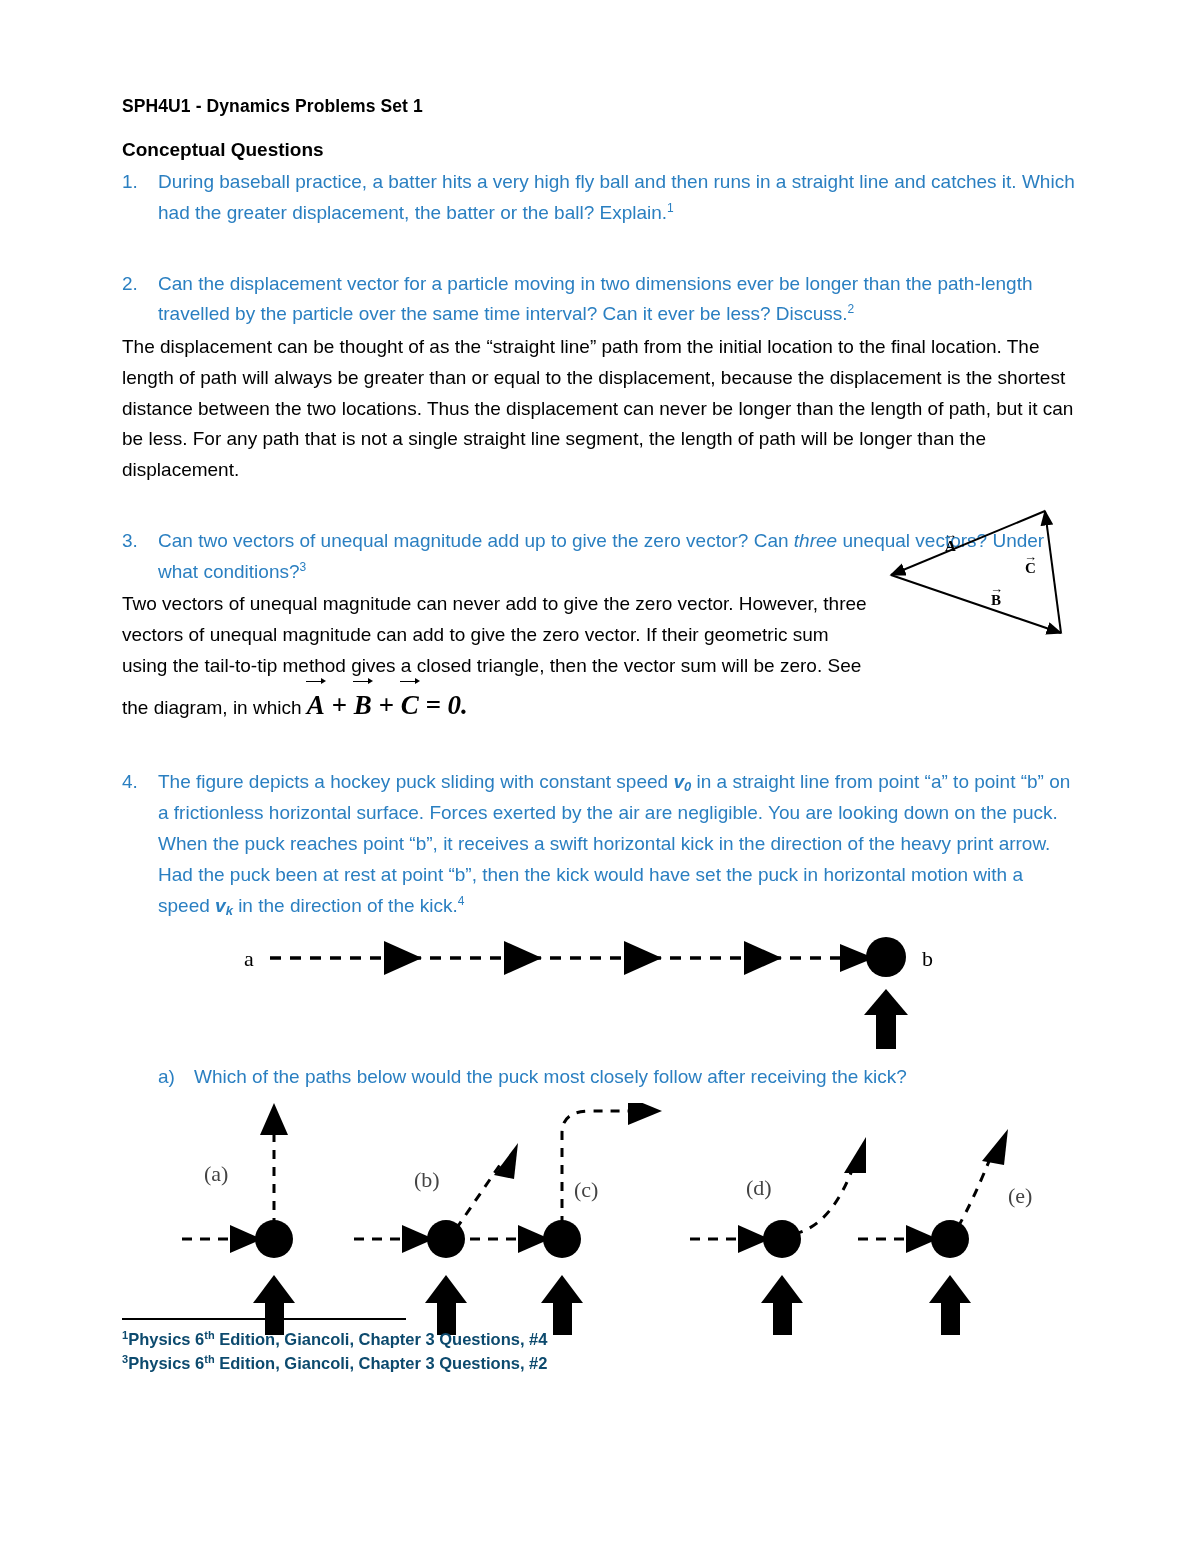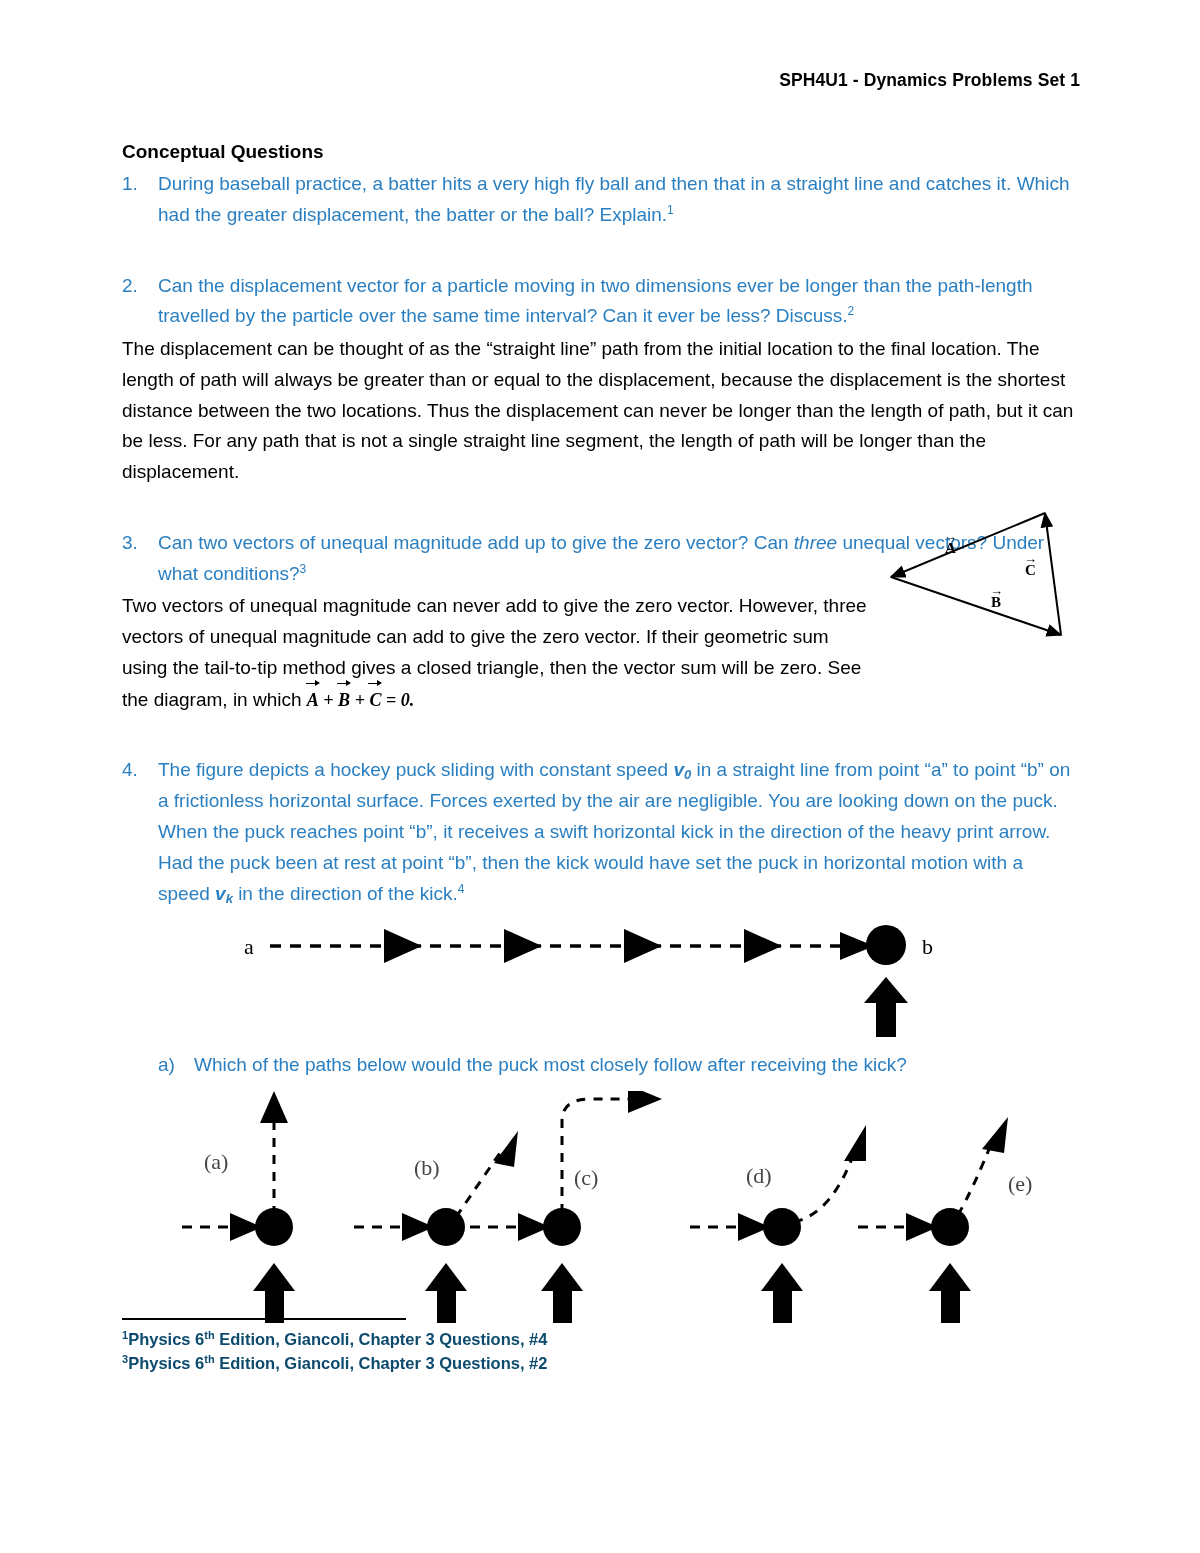--- a/index.html
+++ b/index.html
@@ -21,33 +21,32 @@
   }
   .content {
     position: absolute;
     left: 122px;
     top: 0;
     width: 958px;
   }
 
   
   .doc-header {
-    text-align: right;
     font-weight: bold;
     font-size: 17.5px;
     letter-spacing: .1px;
-    padding-top: 70px;
+    padding-top: 96px;
     color: #000;
   }
 
   
   .section-title {
     font-weight: bold;
     font-size: 19px;
-    margin-top: 50px;
+    margin-top: 22px;
     color: #000;
   }
 
   
   .q-item {
     display: flex;
     align-items: flex-start;
     color: #2a7fc1;
     font-size: 19px;
     line-height: 1.62;
@@ -77,21 +76,21 @@
   }
   .ital { font-style: italic; }
   .bi { font-weight: bold; font-style: italic; }
   .vecsub { font-size: 13px; vertical-align: -3px; font-style: italic; font-weight: bold; }
 
   
   .veceq {
     font-family: "Liberation Serif", serif;
     font-weight: bold;
     font-style: italic;
-    font-size: 18px;
+    font-size: 27px;
   }
   .vecar {
     position: relative;
     display: inline-block;
     padding-top: 2px;
   }
   .vecar::before {
     content: "";
     position: absolute;
     left: -1px; right: 1px; top: -1px;
@@ -163,21 +162,21 @@
 
   <div class="content">
 
     <div class="doc-header">SPH4U1 - Dynamics Problems Set 1</div>
 
     <div class="section-title">Conceptual Questions</div>
 
     <div class="q-item">
       <div class="q-num">1.</div>
       <div class="q-text">
-        <span>During baseball practice, a batter hits a very high fly ball and then that in a straight line and catches it. Which had the greater displacement, the batter or the ball? Explain.</span><sup class="fn">1</sup>
+        <span>During baseball practice, a batter hits a very high fly ball and then runs in a straight line and catches it. Which had the greater displacement, the batter or the ball? Explain.</span><sup class="fn">1</sup>
       </div>
     </div>
 
     <div class="gap-lg"></div>
 
     <div class="q-item">
       <div class="q-num">2.</div>
       <div class="q-text">
         <span>Can the displacement vector for a particle moving in two dimensions ever be longer than the path-length travelled by the particle over the same time interval? Can it ever be less? Discuss.</span><sup class="fn">2</sup>
       </div>

